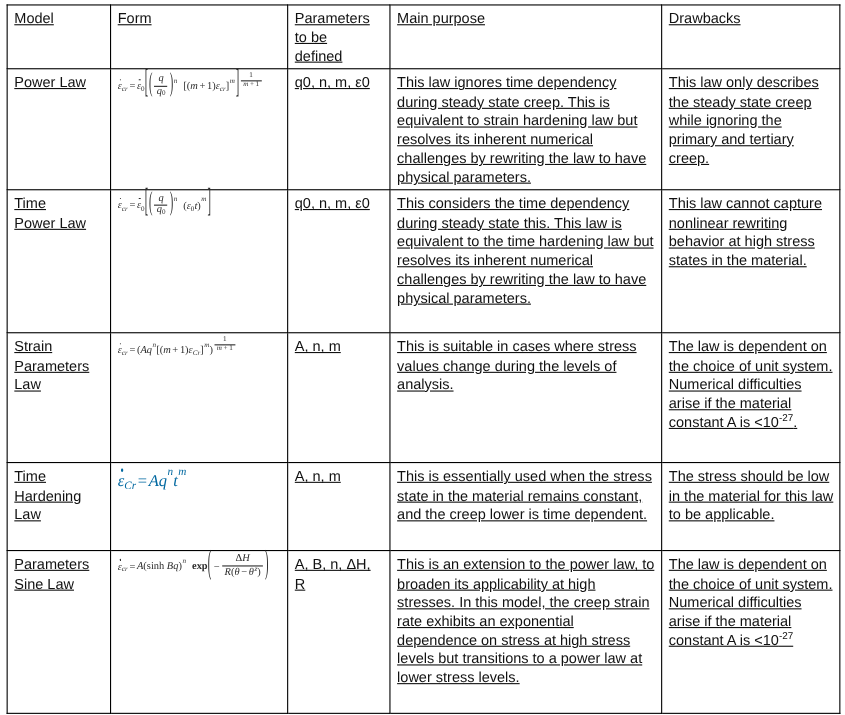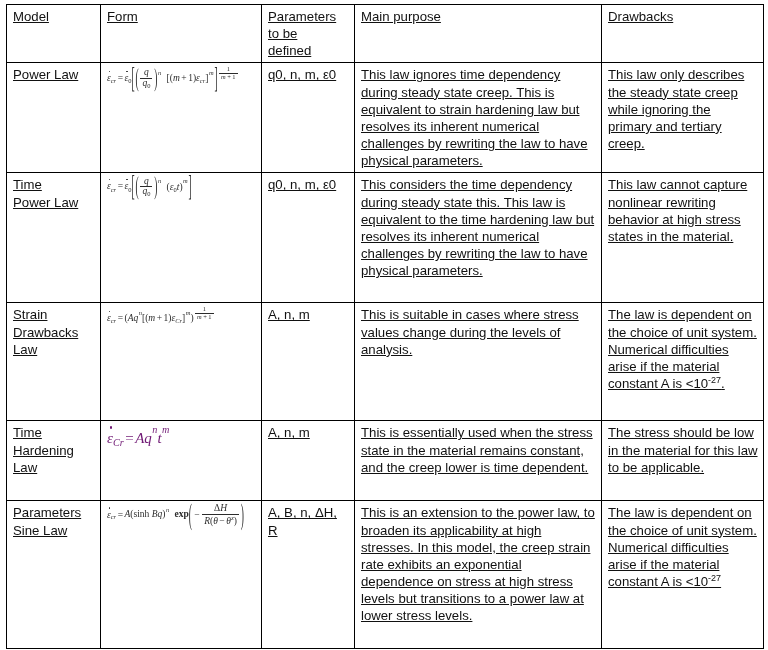--- a/index.html
+++ b/index.html
@@ -66,21 +66,21 @@
 
   
   .math {
     font-family: "Liberation Serif", serif;
     font-size: 9.5px;
     color: #2b2b2b;
     display: inline-block;
     white-space: nowrap;
     line-height: 1.15;
   }
-  .math.big { font-size: 15px; color: #701a75; }
+  .math.big { font-size: 15px; color: #0369a1; }
   .mi { font-style: italic; }
   .mo { font-style: normal; padding: 0 1.5px; }
   .mn { font-style: normal; }
   .mtxt { font-style: normal; }
 
   .sub {
     font-size: 0.68em;
     vertical-align: -0.28em;
     font-style: italic;
   }
@@ -195,21 +195,21 @@
         <td class="form-cell">
           <span class="math"><span class="dotted mi">ε</span><span class="sub">cr</span><span class="mo">=</span><span class="dotted mi">ε</span><span class="sub up">0</span><span class="brack taller"><span class="paren tall"><span class="frac"><span class="num mi">q</span><span class="den"><span class="mi">q</span><span class="sub up">0</span></span></span></span><span class="postsup rm"><span class="mi">n</span></span><span class="mo">&nbsp;</span><span class="mtxt">(</span><span class="mi">ε</span><span class="sub up">0</span><span class="mi">t</span><span class="mtxt">)</span><span class="postsup rm"><span class="mi">m</span></span></span></span>
         </td>
         <td class="params-cell">q0, n, m, ε0</td>
         <td>This considers the time dependency during steady state this. This law is equivalent to the time hardening law but resolves its inherent numerical challenges by rewriting the law to have physical parameters.</td>
         <td>This law cannot capture nonlinear rewriting behavior at high stress states in the material.</td>
       </tr>
 
       <tr style="height:118px;">
         <td class="model-cell" style="white-space:pre-line;">Strain
-Drawbacks
+Parameters
 Law</td>
         <td class="form-cell">
           <span class="math"><span class="dotted mi">ε</span><span class="sub">cr</span><span class="mo">=</span><span class="mtxt">(</span><span class="mi">A</span><span class="mi">q</span><span class="postsup rm"><span class="mi">n</span></span><span class="mtxt">[(</span><span class="mi">m</span><span class="mo">+</span><span class="mn">1</span><span class="mtxt">)</span><span class="mi">ε</span><span class="sub">Cr</span><span class="mtxt">]</span><span class="postsup rm"><span class="mi">m</span></span><span class="mtxt">)</span><span class="postsup rm"><span class="frac"><span class="num mn">1</span><span class="den"><span class="mi">m</span><span class="mo">+</span><span class="mn">1</span></span></span></span></span>
         </td>
         <td class="params-cell">A, n, m</td>
         <td>This is suitable in cases where stress values change during the levels of analysis.</td>
         <td><span>The law is dependent on the choice of unit system. Numerical difficulties arise if the material constant A is &lt;10</span><sup style="font-size:9px;">-27</sup><span>.</span></td>
       </tr>
 
       <tr style="height:80px;">

